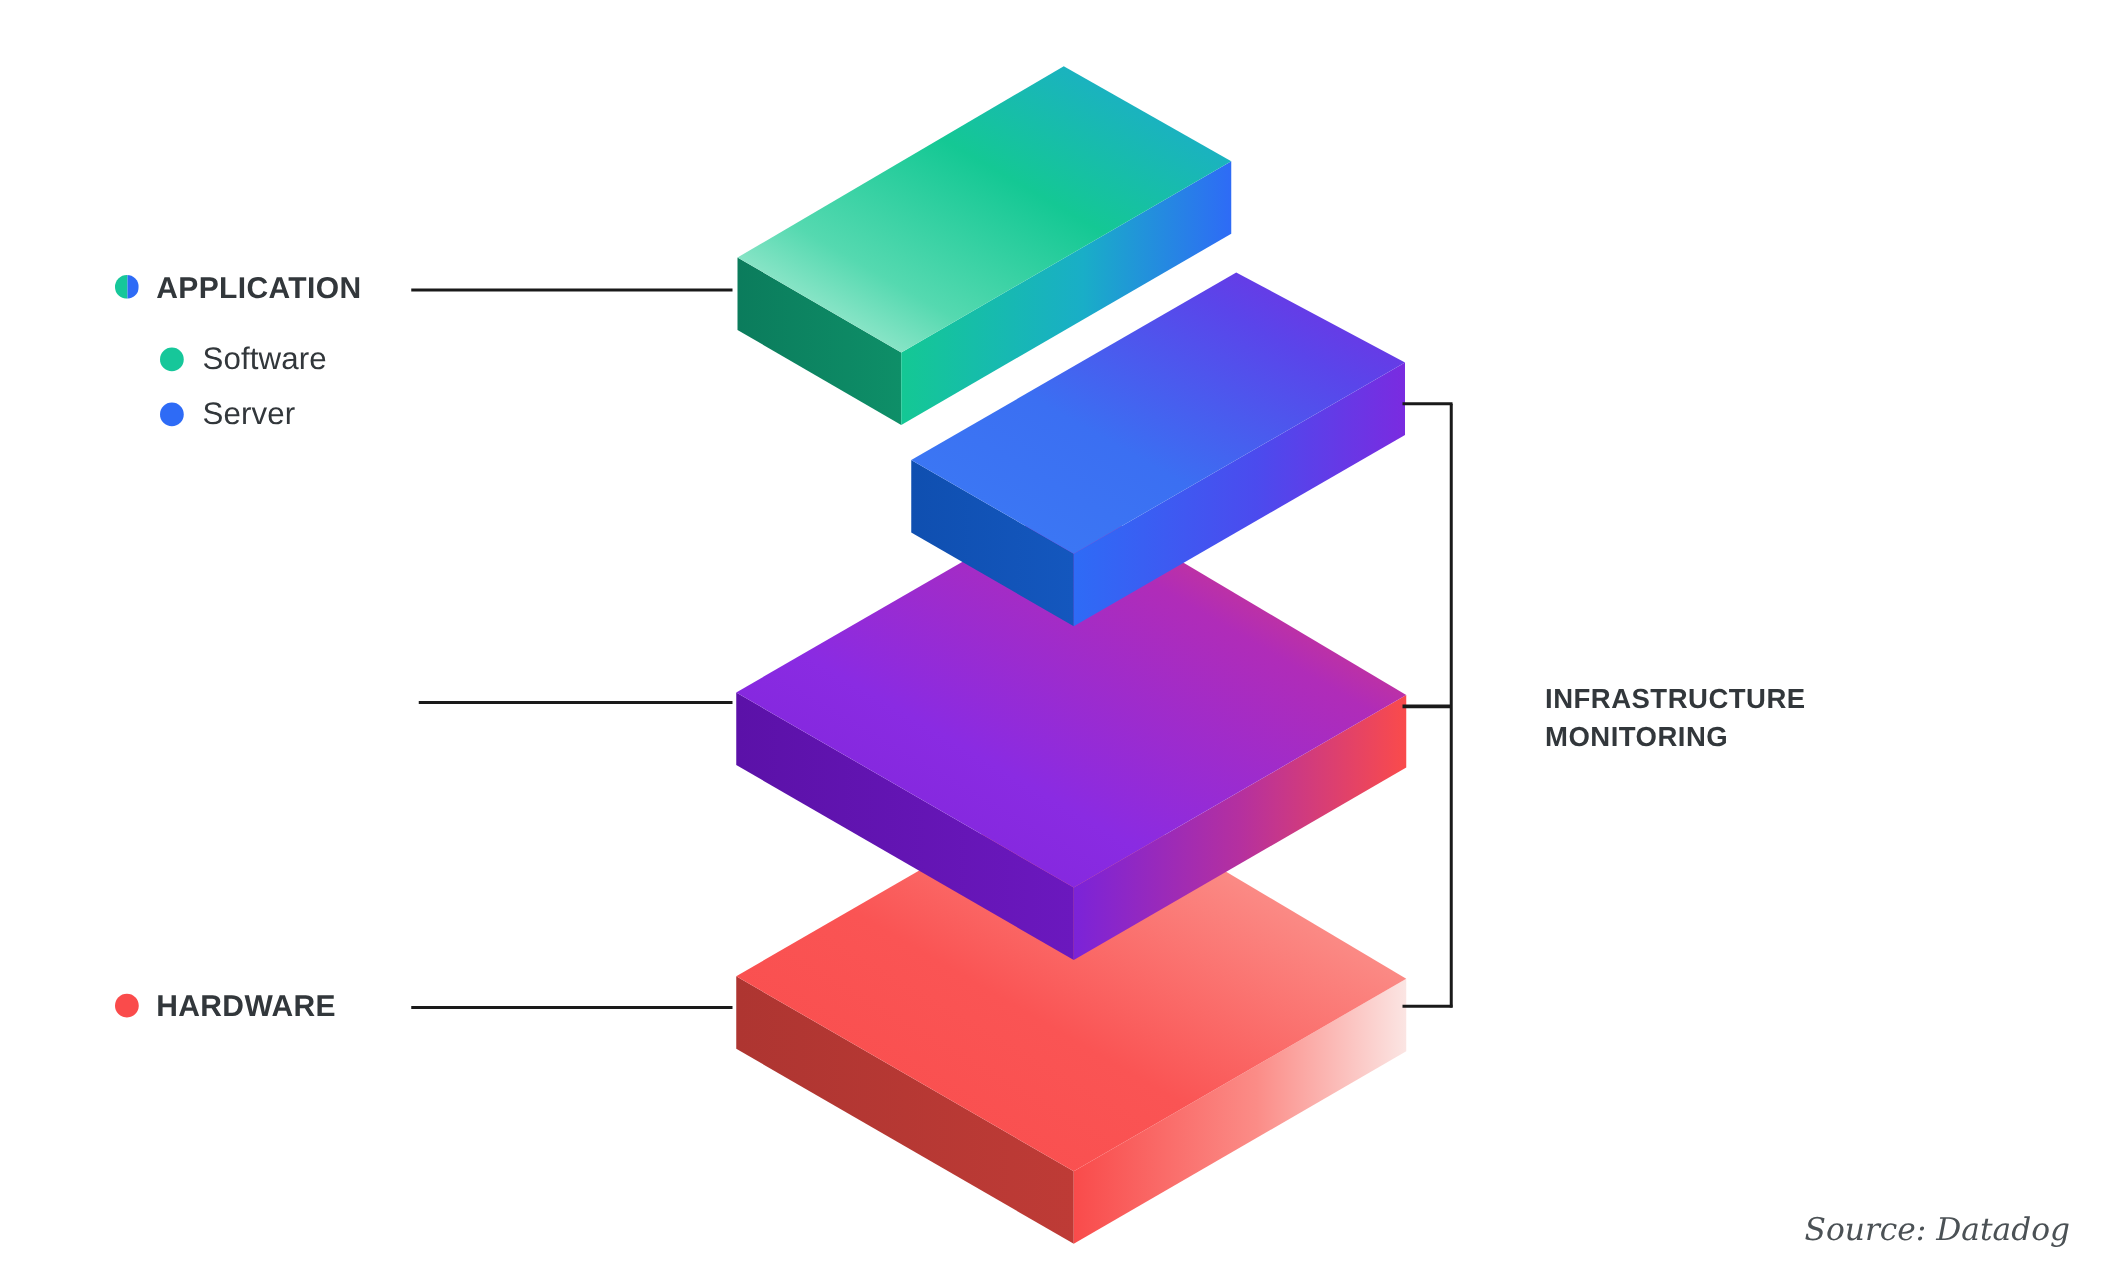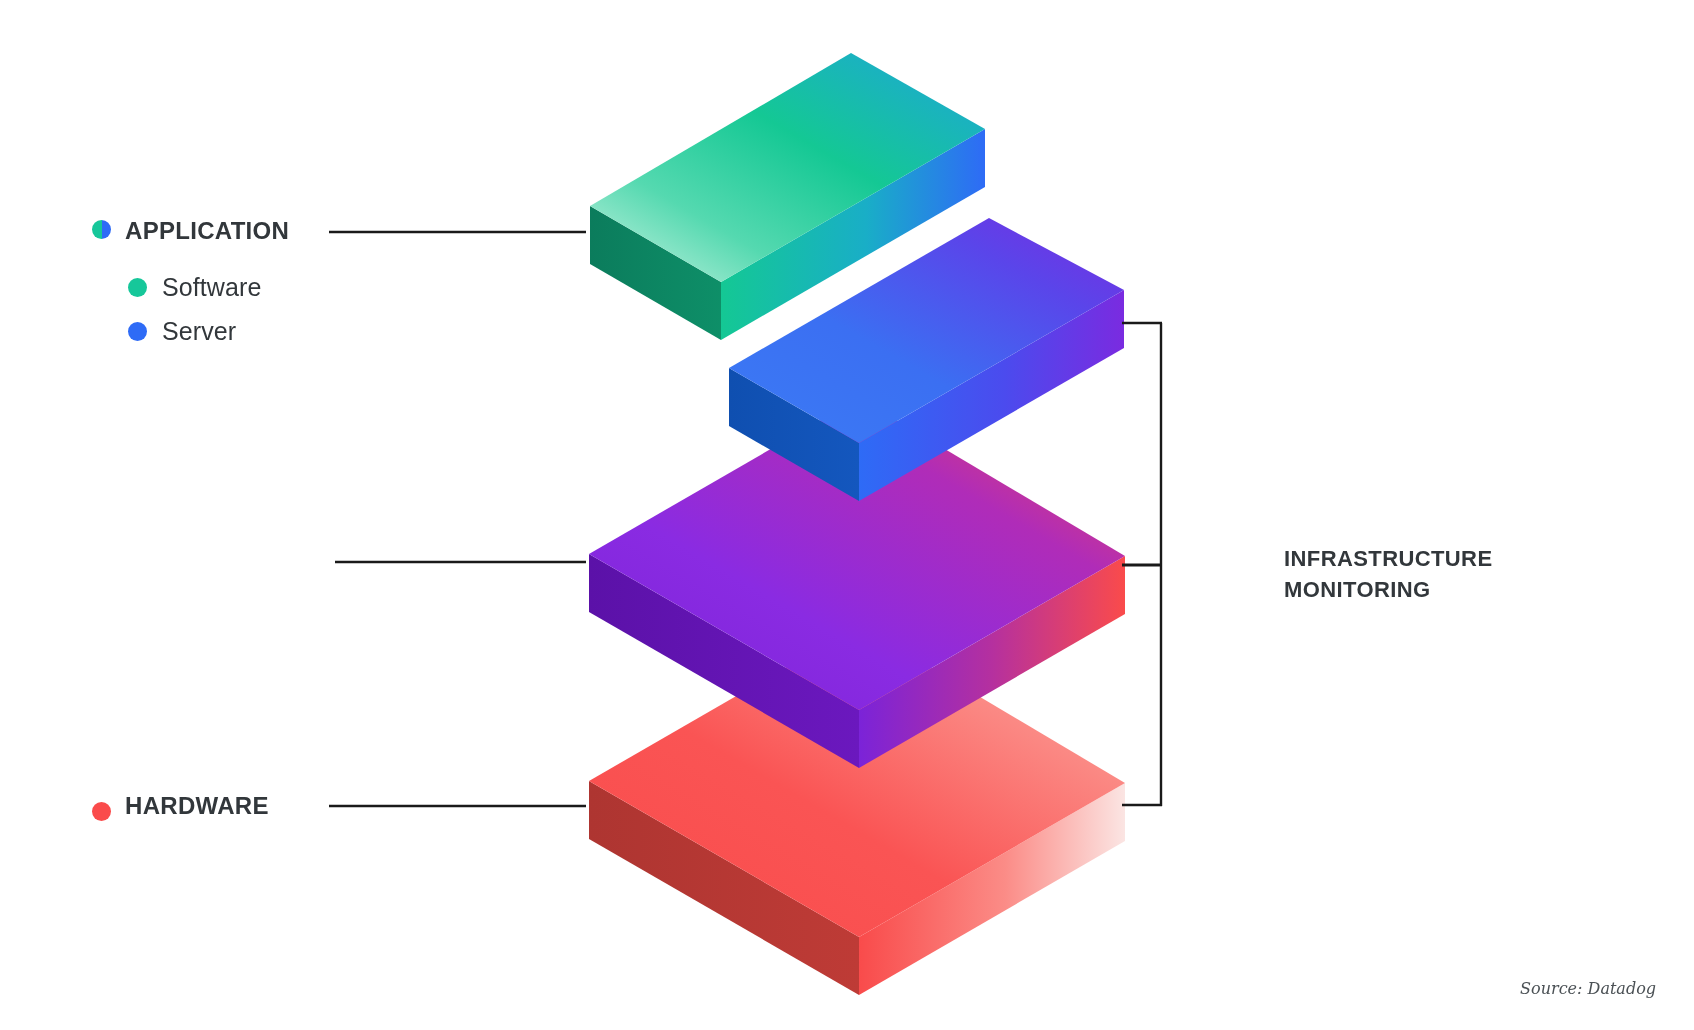--- a/index.html
+++ b/index.html
@@ -85,36 +85,36 @@
   .sub-label {
     font-size: 25px;
     font-weight: 400;
     color: #32373b;
     letter-spacing: 0.1px;
   }
 
   
   #infra-label {
     position: absolute;
-    left: 1284px;
+    left: 1236px;
     top: 543px;
     font-size: 22px;
     font-weight: 700;
     line-height: 1.42;
     letter-spacing: 0.4px;
     color: #32373b;
     white-space: pre-line;
   }
 
   
   #source-note {
     position: absolute;
     right: 38px;
     bottom: 32px;
-    font-size: 16px;
+    font-size: 25px;
     font-style: italic;
     color: #4b5155;
     font-family: "DejaVu Serif", serif;
   }
 </style>
 <style>.legend-dot.split::before{background:#16C79A;}.legend-dot.split::after{background:#2E6BF6;}</style></head>
 <body>
 
 <div id="stage">
 
@@ -232,21 +232,21 @@
     <span class="sub-dot" style="background:#16C79A;"></span>
     <span class="sub-label">Software</span>
   </div>
 
   <div class="sub-item" style="left:128px; top:317px;justify-content:space-between;">
     <span class="sub-dot" style="background:#2E6BF6;"></span>
     <span class="sub-label">Server</span>
   </div>
 
 
-  <div class="legend-group" style="left:92px; top:791px;align-items:flex-end;">
+  <div class="legend-group" style="left:92px; top:791px;">
     <span class="legend-dot" style="background:#FA4B4B;"></span>
     <span class="legend-title">HARDWARE</span>
   </div>
 
   <div id="infra-label">INFRASTRUCTURE
 MONITORING</div>
 
   <div id="source-note">Source: Datadog</div>
 
 </div>

